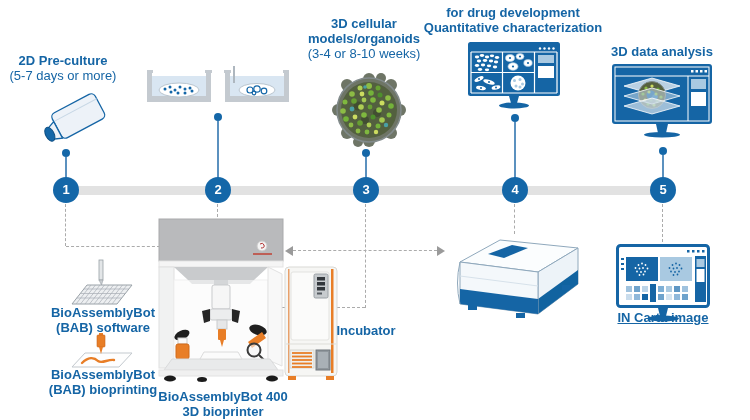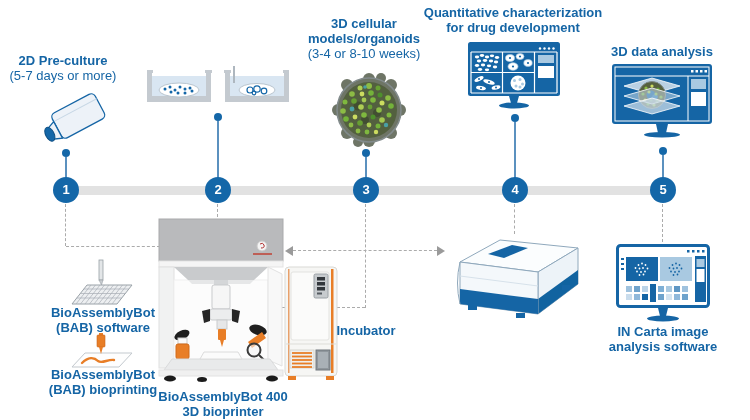--- a/index.html
+++ b/index.html
@@ -57,22 +57,22 @@
   <div class="lbl" style="left:-8px;top:53px;width:142px;">
     <div>2D Pre-culture</div>
     <div class="sub">(5-7 days or more)</div>
   </div>
   <div class="lbl" style="left:289px;top:16px;width:150px;">
     <div>3D cellular</div>
     <div>models/organoids</div>
     <div class="sub">(3-4 or 8-10 weeks)</div>
   </div>
   <div class="lbl" style="left:398px;top:5px;width:230px;">
+    <div>for drug development</div>
     <div>Quantitative characterization</div>
-    <div>for drug development</div>
   </div>
   <div class="lbl" style="left:582px;top:44px;width:160px;text-align:center;">
     <div>3D data analysis</div>
   </div>
 
   <svg class="abs" style="left:36px;top:88px;" width="78" height="58" viewBox="0 -4 78 62">
     <g transform="rotate(-28 39 30)">
       <rect x="18" y="13" width="52" height="30" rx="5" fill="#EDF2F8" stroke="#1565A5" stroke-width="1.4"></rect>
       <path d="M18 21 L70 21" stroke="#C7D7E5" stroke-width="1"></path>
       <polygon points="18,21 8,25 8,37 18,41" fill="#EDF2F8" stroke="#1565A5" stroke-width="1.4"></polygon>
@@ -458,18 +458,17 @@
         <rect x="18" y="50" width="6" height="6" fill="#8FB8DA"></rect>
       <rect x="26" y="50" width="6" height="6" fill="#1565A5"></rect>
         <rect x="42" y="50" width="6" height="6" fill="#6FA3CC"></rect>
       <rect x="50" y="50" width="6" height="6" fill="#D5E4F0"></rect>
         <rect x="58" y="50" width="6" height="6" fill="#8FB8DA"></rect>
       <rect x="66" y="50" width="6" height="6" fill="#6FA3CC"></rect>
     </g>
     <polygon points="42,64 52,64 50,72 44,72" fill="#1565A5"></polygon>
     <ellipse cx="47" cy="74.5" rx="16" ry="3" fill="#1565A5"></ellipse>
   </svg>
-  <div class="lbl" style="left:590px;top:324px;width:146px;">
+  <div class="lbl" style="left:590px;top:310px;width:146px;text-decoration:underline;">
     <div>IN Carta image</div>
-    <div>analysis software</div>
   </div>
 
 </div>
 
 </body></html>

